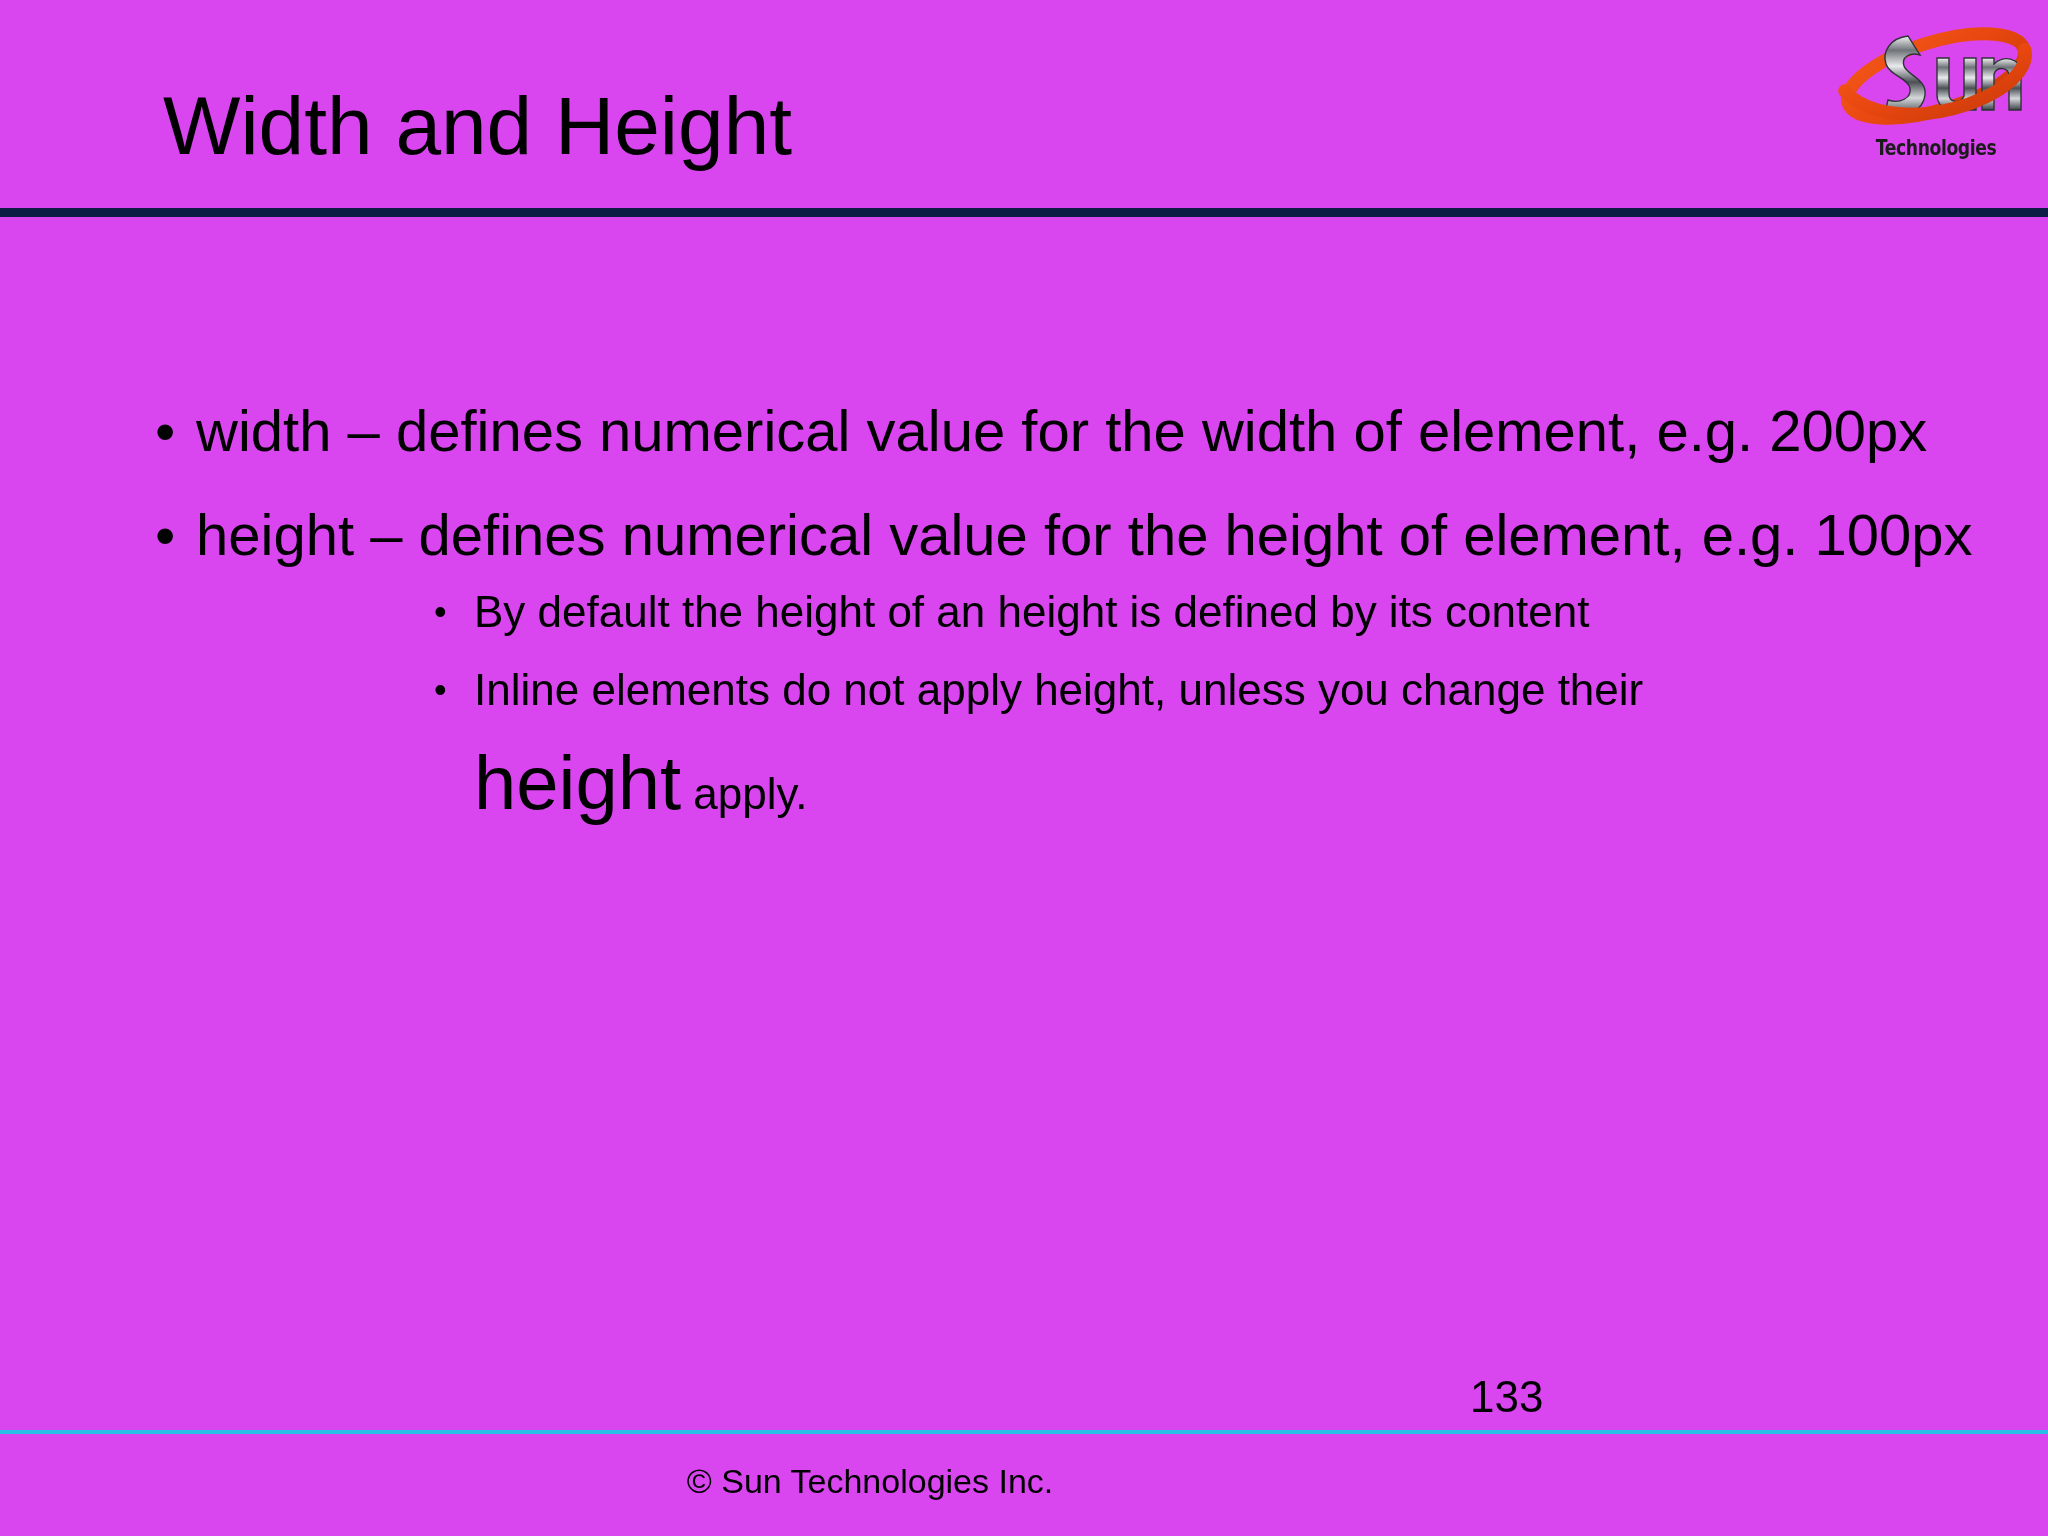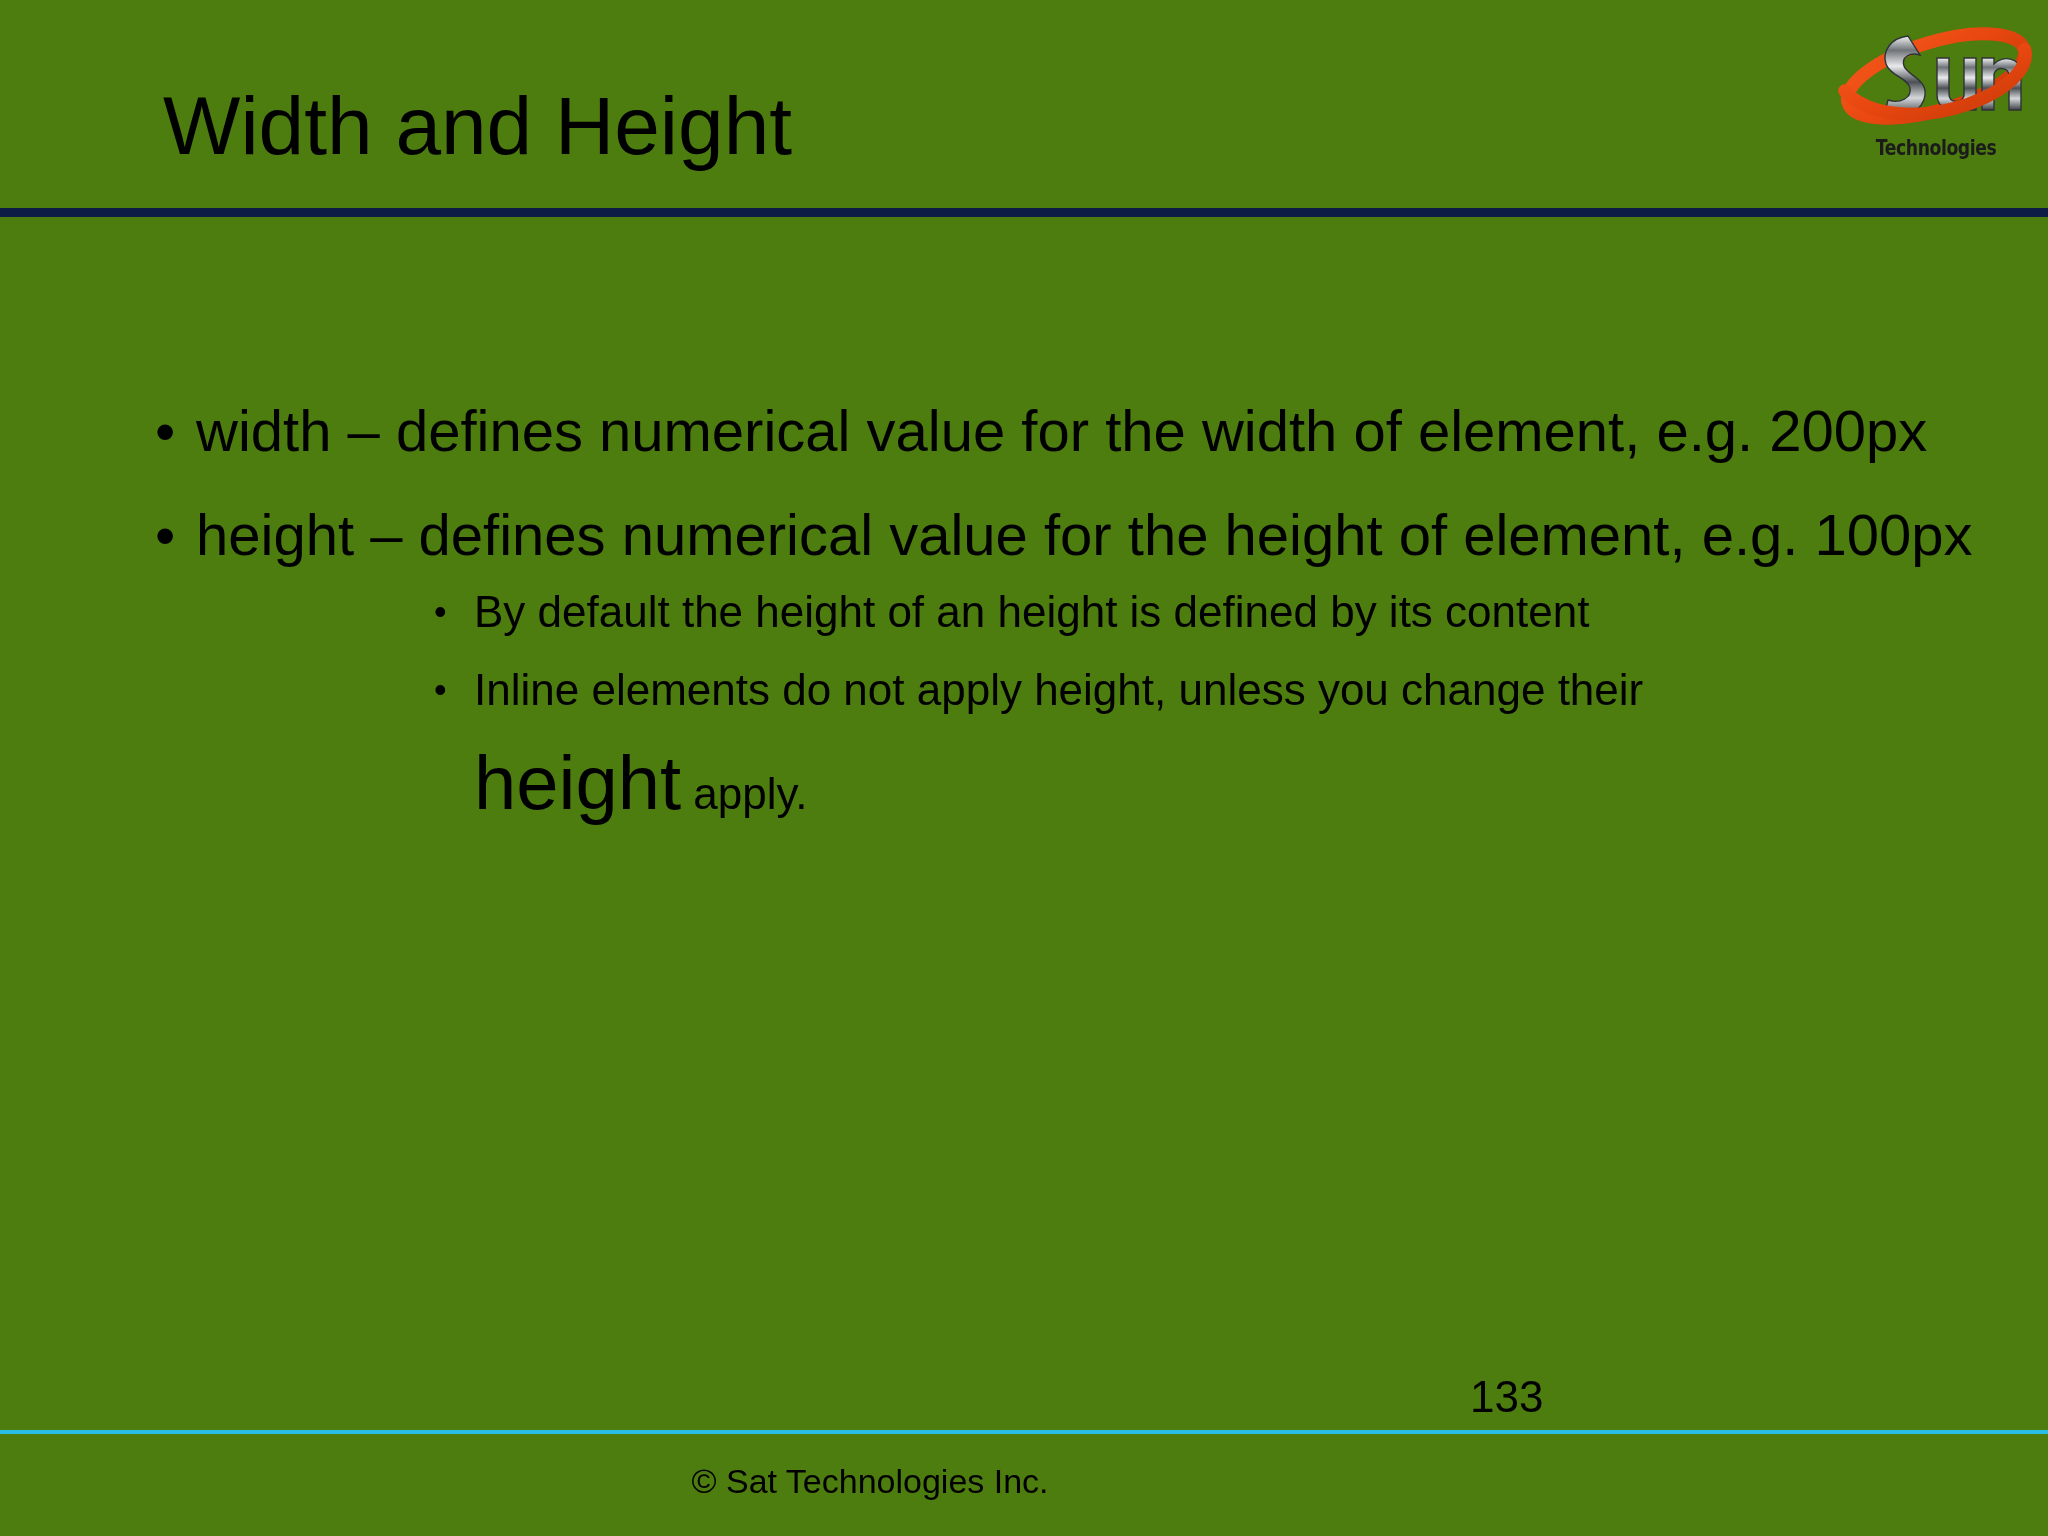--- a/index.html
+++ b/index.html
@@ -8,21 +8,21 @@
     background: #ffffff;
   }
   body {
     font-family: "Liberation Sans", sans-serif;
     color: #000000;
   }
   #slide {
     position: relative;
     width: 2048px;
     height: 1536px;
-    background: #4d7c0f;
+    background: #d946ef;
     overflow: hidden;
   }
 
   
   #header {
     position: absolute;
     left: 0;
     top: 0;
     width: 2048px;
     height: 209px;
@@ -230,16 +230,16 @@
         </div>
         <div class="display-line">
           <span class="display-big">height</span><span class="display-small"> apply.</span>
         </div>
       </div>
     </div>
 
   </div>
 
   <div id="footer-rule"></div>
-  <div id="footer-copyright">© Sat Technologies Inc.</div>
+  <div id="footer-copyright">© Sun Technologies Inc.</div>
   <div id="page-number">133</div>
 
 </div>
 
 </body></html>

